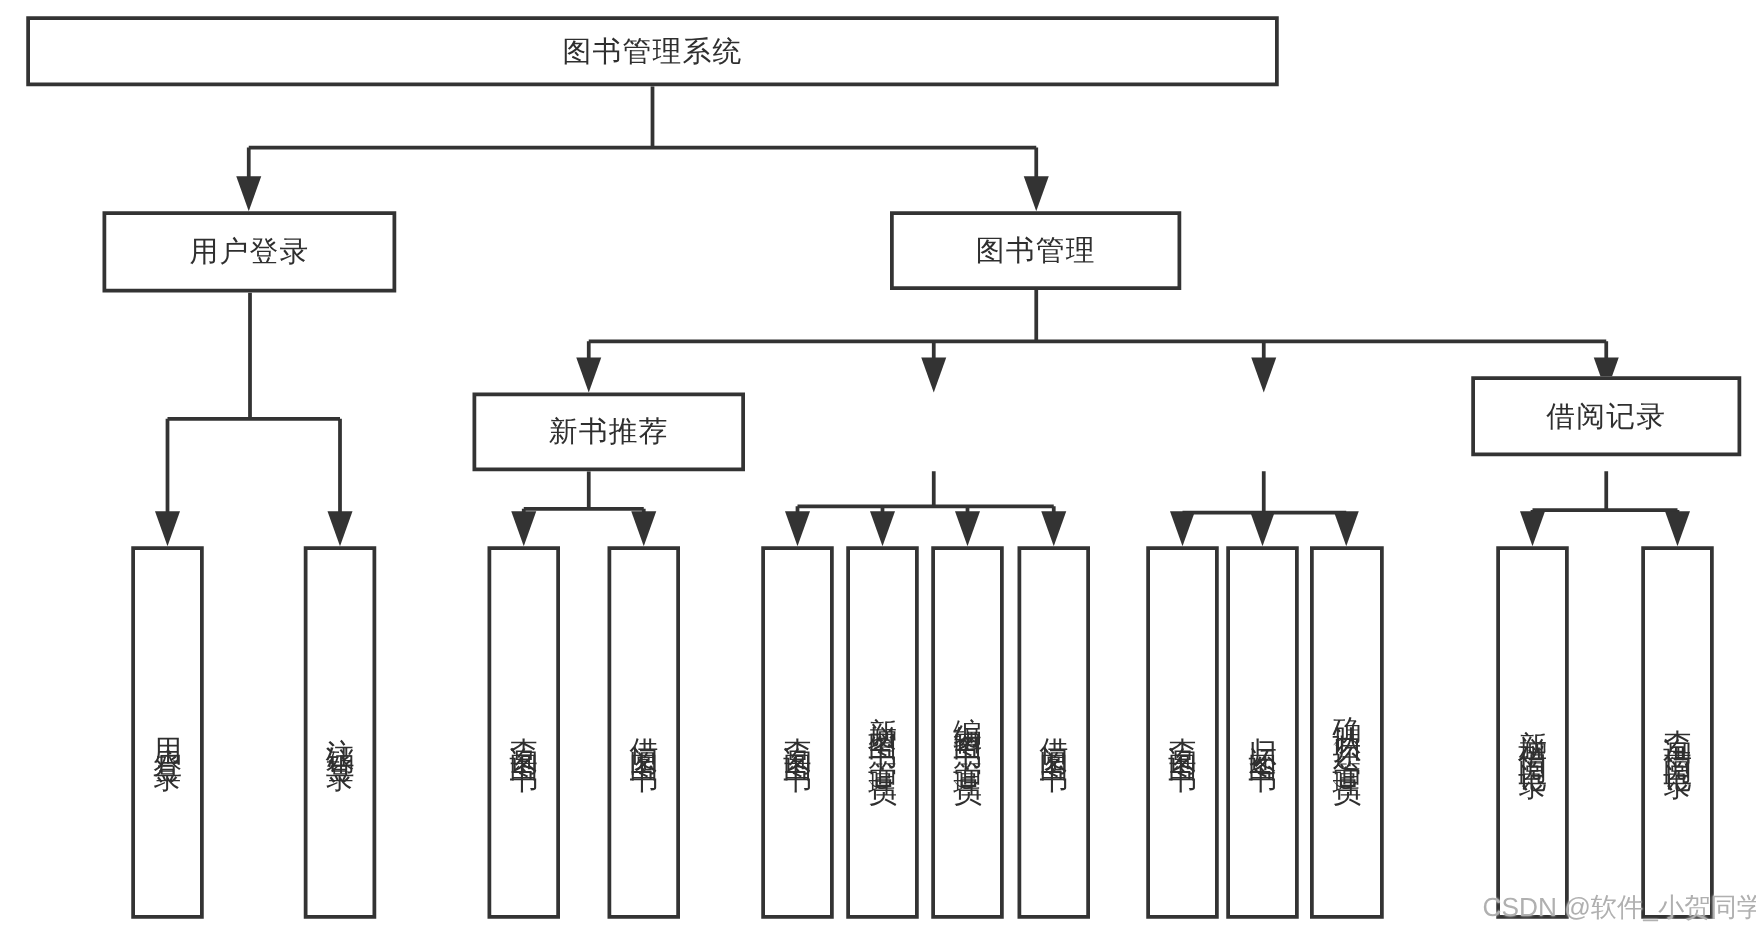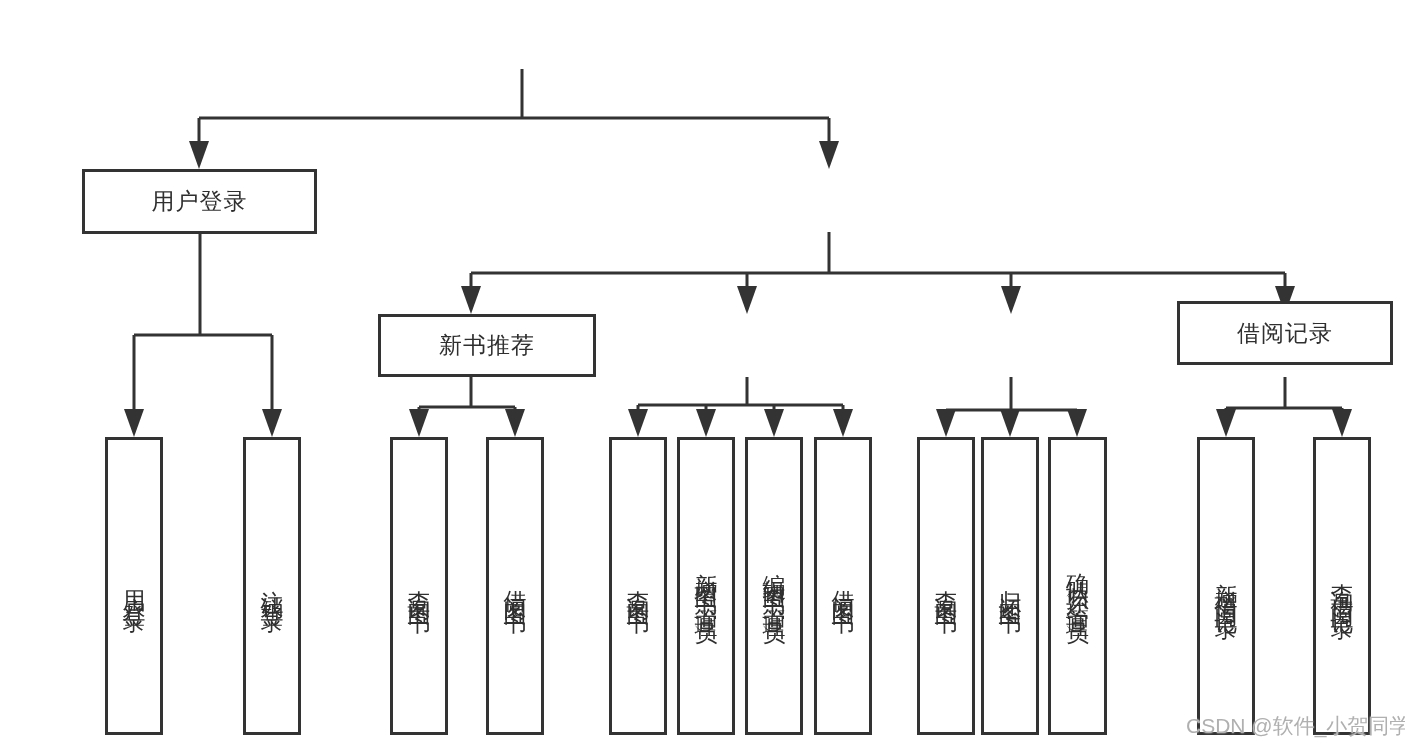--- a/index.html
+++ b/index.html
@@ -77,22 +77,24 @@
       <polygon points="764,409 784,409 774,437"></polygon>
       <polygon points="833,409 853,409 843,437"></polygon>
       <polygon points="936,409 956,409 946,437"></polygon>
       <polygon points="1000,409 1020,409 1010,437"></polygon>
       <polygon points="1067,409 1087,409 1077,437"></polygon>
       <polygon points="1216,409 1236,409 1226,437"></polygon>
       <polygon points="1332,409 1352,409 1342,437"></polygon>
     </g>
   </svg>
 
+  <div class="node h" style="left:21px; top:13px; width:1002px; height:56px;">图书管理系统</div>
 
   <div class="node h" style="left:82px; top:169px; width:235px; height:65px;">用户登录</div>
+  <div class="node h" style="left:712px; top:169px; width:233px; height:63px;">图书管理</div>
 
   <div class="node h" style="left:362px; top:314px; width:218px; height:63px;margin-left:16px;">新书推荐</div>
   <div class="node h" style="left:1177px; top:301px; width:216px; height:64px;">借阅记录</div>
 
   <div class="node v" style="left:105px; top:437px; width:58px; height:298px;">用户登录</div>
   <div class="node v" style="left:243px; top:437px; width:58px; height:298px;">注销登录</div>
 
   <div class="node v" style="left:390px; top:437px; width:58px; height:298px;">查询图书</div>
   <div class="node v" style="left:486px; top:437px; width:58px; height:298px;">借阅图书</div>
 

